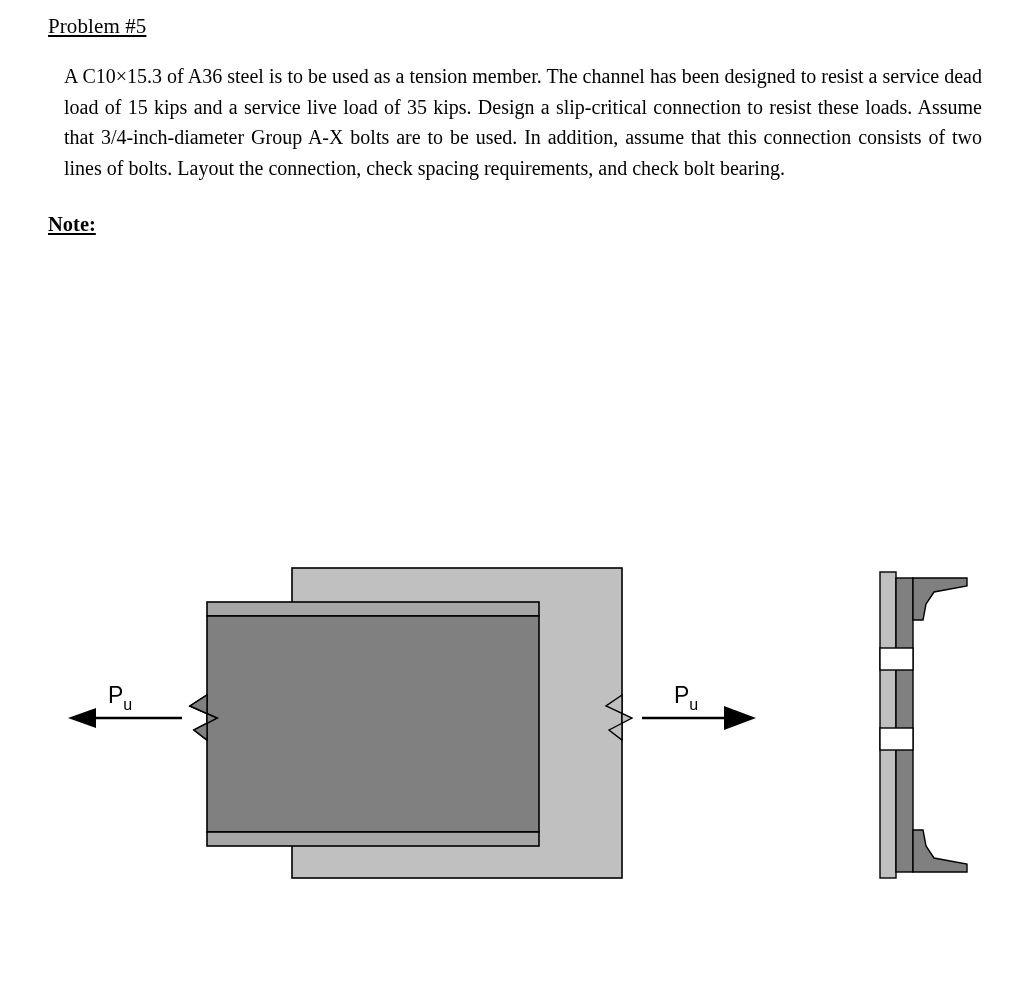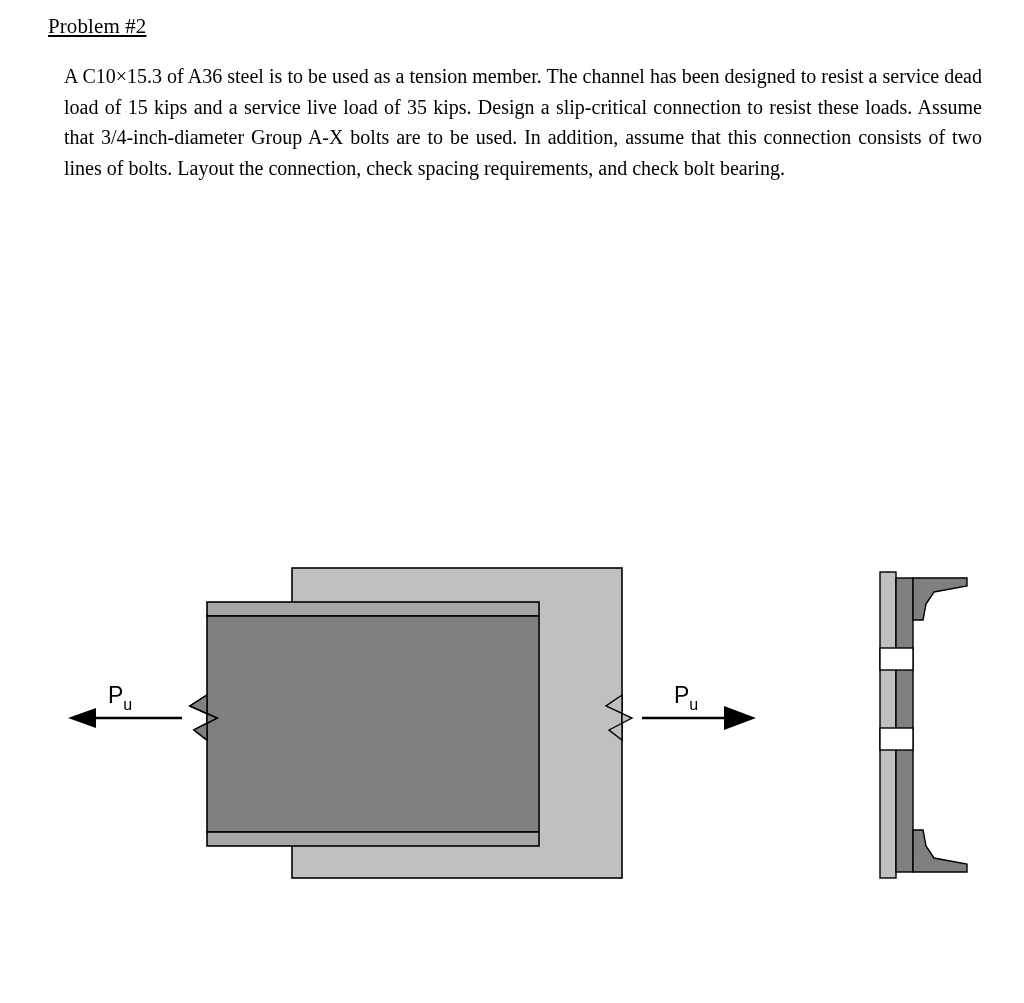--- a/index.html
+++ b/index.html
@@ -84,24 +84,25 @@
     font-family: "Liberation Sans", sans-serif;
   }
 </style>
 </head>
 <body>
 
 <div class="page">
 
   <div class="content">
 
-    <h1 class="problem-title">Problem #2</h1>
+    <h1 class="problem-title">Problem #5</h1>
 
     <p class="body-par">A C10×15.3 of A36 steel is to be used as a tension member.  The channel has been designed to resist a service dead load of 15 kips and a service live load of 35 kips.  Design a slip-critical connection to resist these loads.   Assume that 3/4-inch-diameter Group A-X bolts are to be used.  In addition, assume that this connection consists of two lines of bolts. Layout the connection, check spacing requirements, and check bolt bearing.</p>
 
+    <div class="note-head">Note:</div>
 
     <ul class="note-list">
     </ul>
 
   </div>
 
   <div class="figure">
     <svg class="fig-svg" width="1024" height="420" viewBox="0 0 1024 420" xmlns="http://www.w3.org/2000/svg">
 
       <rect x="280" y="48" width="330" height="310" fill="#c0c0c0" stroke="#000000" stroke-width="1.6"></rect>

